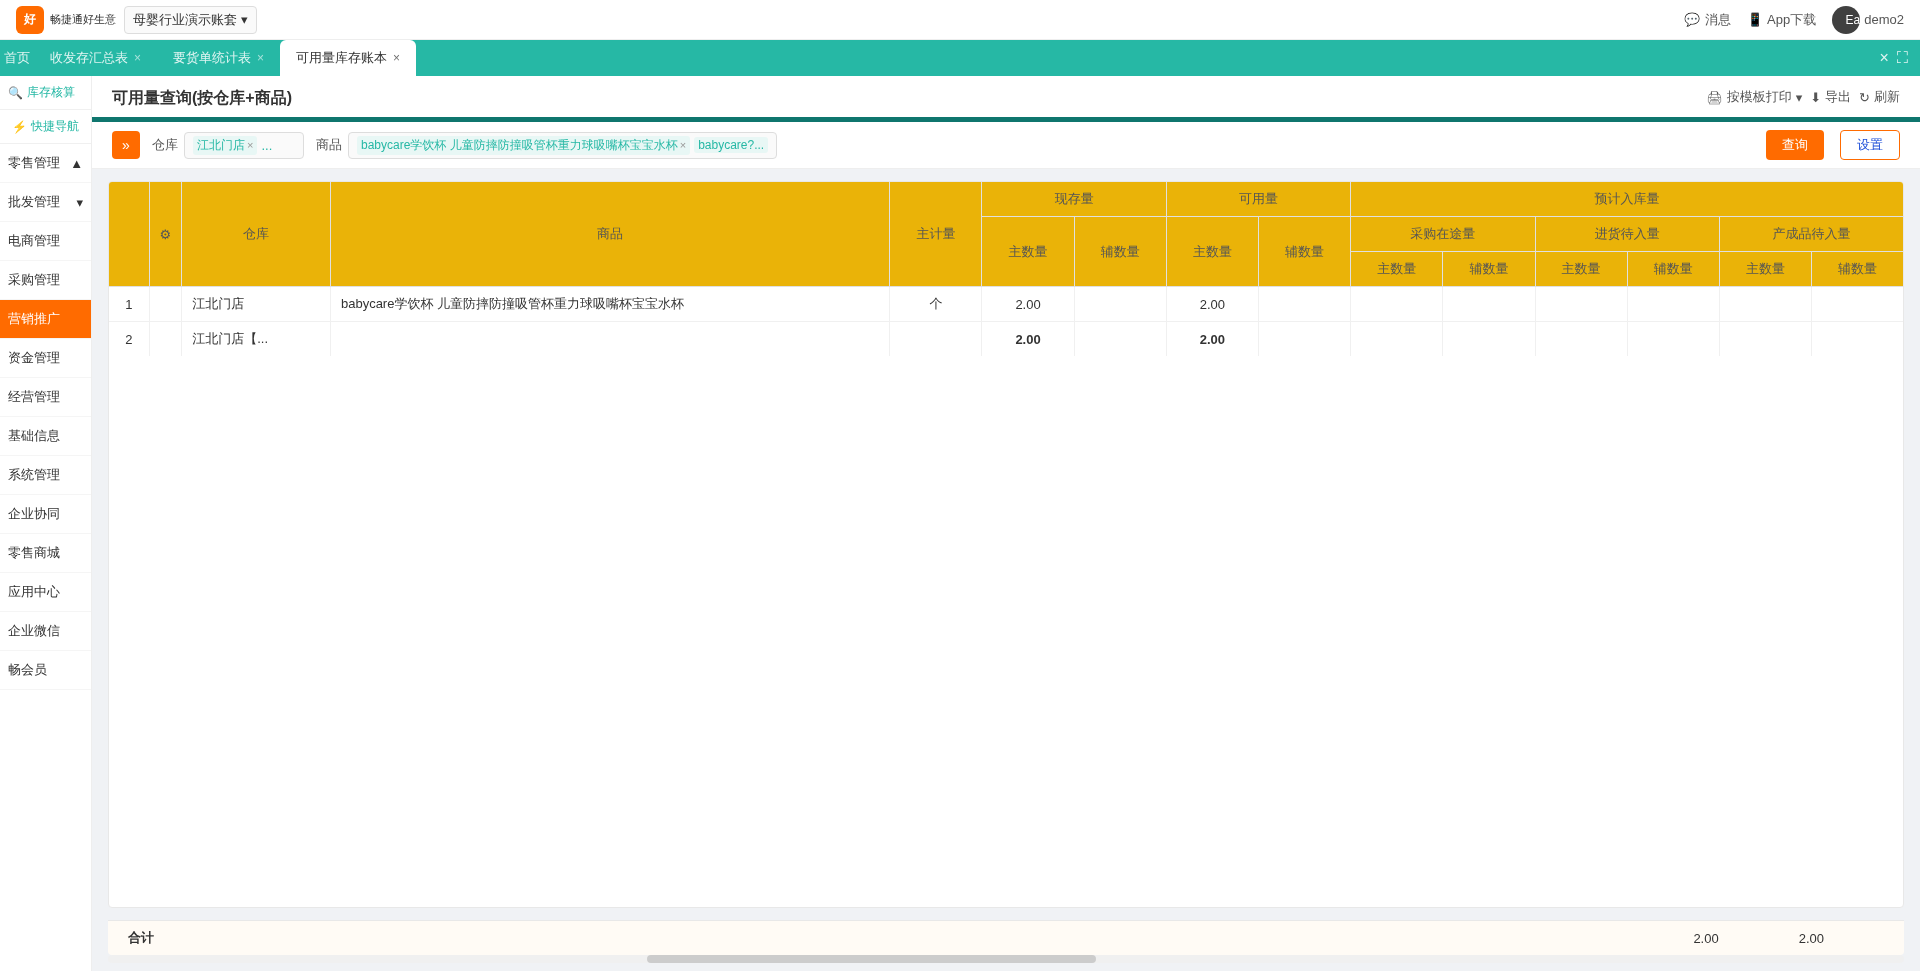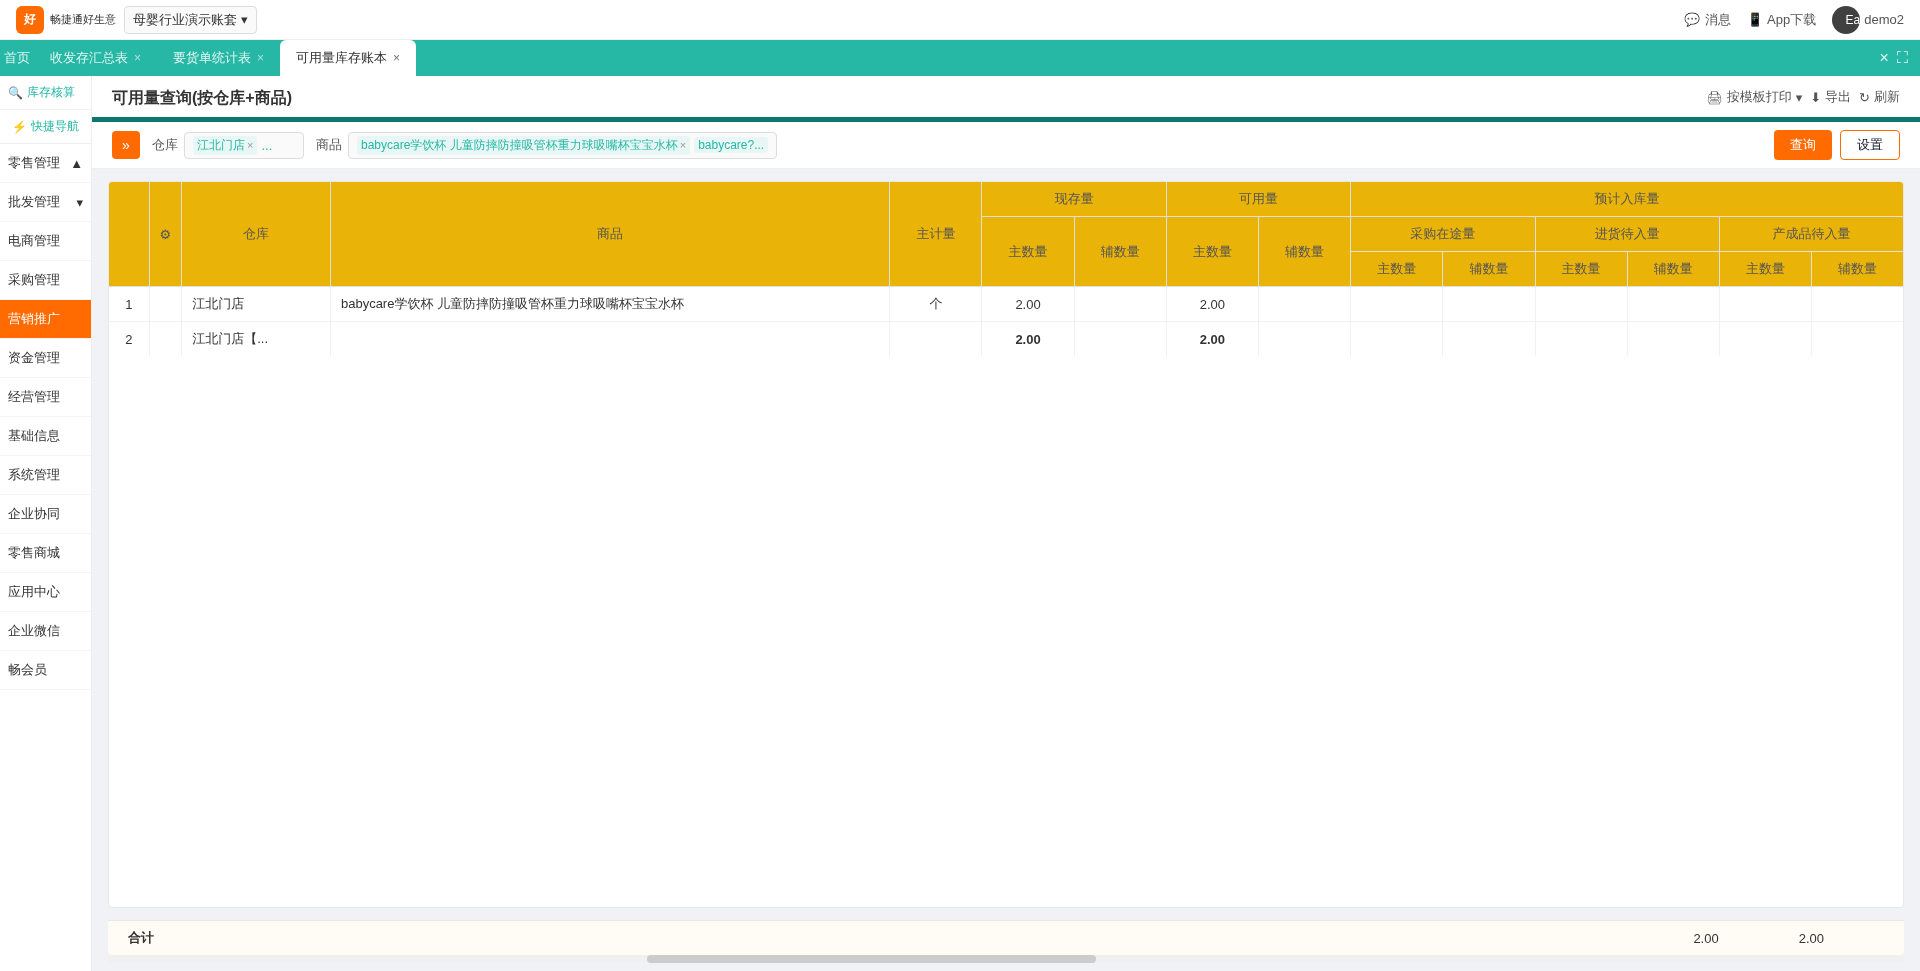--- a/index.html
+++ b/index.html
@@ -284,34 +284,34 @@
       font-size: 11px;
     }
     .filter-more {
       color: #26b8a5;
       cursor: pointer;
       font-size: 13px;
     }
     .filter-actions {
       margin-left: auto;
       display: flex;
-      gap: 8px;
+      gap: 16px;
     }
     .btn-query {
       background: #ff6b00;
       color: white;
       border: none;
       border-radius: 4px;
       padding: 5px 16px;
       cursor: pointer;
       font-size: 13px;
     }
     .btn-settings {
       background: #fff;
-      color: #0f172a;
+      color: #1d4ed8;
       border: 1px solid #ff6b00;
       border-radius: 4px;
       padding: 5px 16px;
       cursor: pointer;
       font-size: 13px;
     }
 
     
     .table-container {
       flex: 1;

